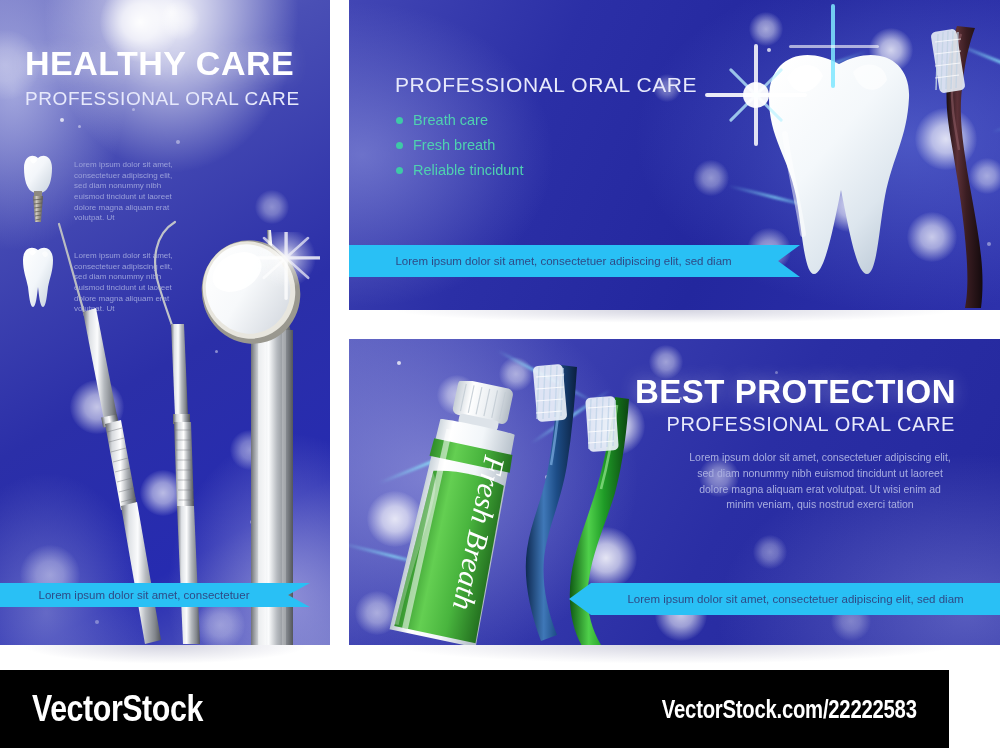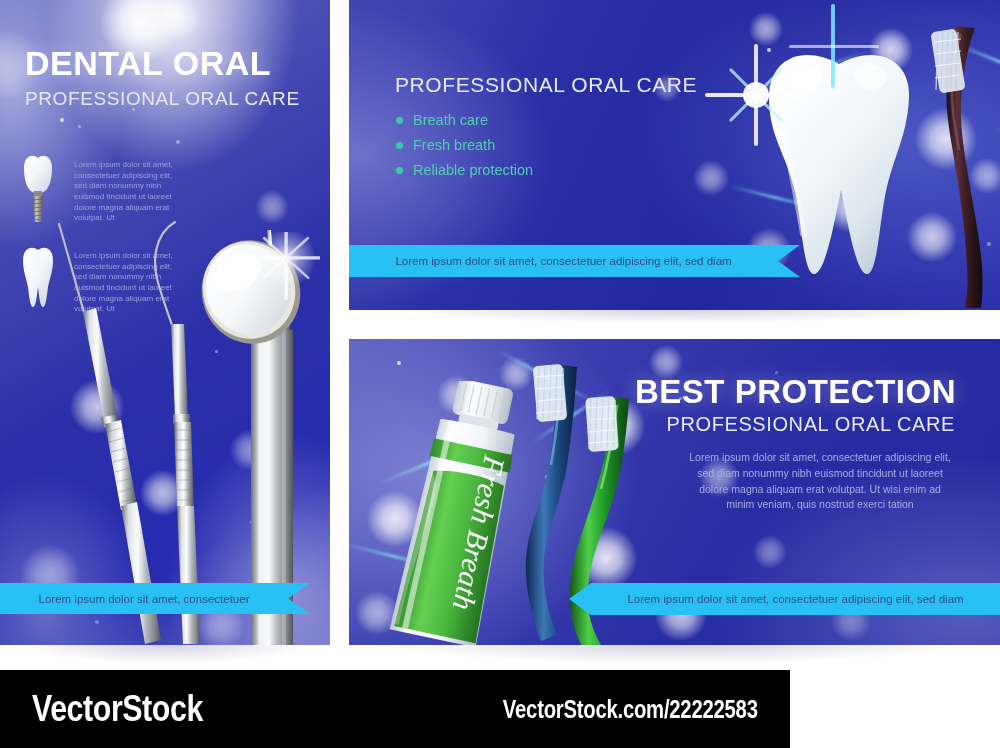--- a/index.html
+++ b/index.html
@@ -71,25 +71,25 @@
   #bot-sub    { position:absolute; right:45px; top:414px; font-size:20px; text-align:right; }
   #bot-body   { position:absolute; right:46px; top:450px; width:268px; text-align:center; font-size:10.5px; color:#a9aee0; line-height:1.5; }
 
   
   .ribbon { position:absolute; background:#29c0f5; display:flex; align-items:center;
     color:#2f4a86; font-size:11.5px; }
   .ribbon.notch-r { clip-path:polygon(0 0, 100% 0, calc(100% - 22px) 50%, 100% 100%, 0 100%); }
   .ribbon.notch-l { clip-path:polygon(22px 0, 100% 0, 100% 100%, 22px 100%, 0 50%); }
 
   #ribbon-top { left:349px; top:245px; width:451px; height:32px; justify-content:center; padding-right:22px; }
-  #ribbon-left { left:0; top:583px; width:310px; height:31px; justify-content:center; padding-right:22px; }
+  #ribbon-left { left:0; top:583px; width:310px; height:24px; justify-content:center; padding-right:22px; }
   #ribbon-bot { left:569px; top:583px; width:431px; height:32px; justify-content:center; padding-left:22px; }
 
   
-  #footer { position:absolute; left:0; top:670px; width:790px; height:78px; background:#000000;
+  #footer { position:absolute; left:0; top:670px; width:949px; height:78px; background:#000000;
     display:flex; align-items:center; justify-content:space-between; padding:0 32px; }
   #footer .logo { color:#ffffff; font-size:37px; font-weight:bold; letter-spacing:-.5px;
     font-family:"Liberation Sans Narrow","Liberation Sans",sans-serif; transform:scaleX(.82);
     transform-origin:left center; }
   #footer .url { color:#ffffff; font-size:26px; font-weight:bold; letter-spacing:-.3px;
     transform:scaleX(.78); transform-origin:right center; }
 
   
   .tooth-svg, .implant-svg { display:block; }
 
@@ -118,21 +118,21 @@
     <div class="bokeh" style="left:20px;top:545px;width:60px;height:60px;opacity:.45;"></div>
     <div class="bokeh" style="left:195px;top:600px;width:50px;height:50px;opacity:.4;"></div>
     <div class="dot" style="left:60px;top:118px;width:4px;height:4px;"></div>
     <div class="dot" style="left:78px;top:125px;width:3px;height:3px;opacity:.6;"></div>
     <div class="dot" style="left:132px;top:108px;width:3px;height:3px;opacity:.5;"></div>
     <div class="dot" style="left:176px;top:140px;width:4px;height:4px;opacity:.55;"></div>
     <div class="dot" style="left:215px;top:350px;width:3px;height:3px;opacity:.6;"></div>
     <div class="dot" style="left:250px;top:520px;width:4px;height:4px;opacity:.5;"></div>
     <div class="dot" style="left:95px;top:620px;width:4px;height:4px;opacity:.45;"></div>
 
-    <div class="title-main" id="left-title">DENTAL ORAL</div>
+    <div class="title-main" id="left-title">HEALTHY CARE</div>
     <div class="title-sub" id="left-sub">PROFESSIONAL ORAL CARE</div>
 
     <div class="feature" style="left:18px;top:150px;">
       <span>
         <svg class="implant-svg" width="40" height="76" viewBox="0 0 40 76">
           <defs>
             <linearGradient id="crownG" x1="0" y1="0" x2="1" y2="1">
               <stop offset="0%" stop-color="#ffffff"></stop>
                 <stop offset="45%" stop-color="#f3f6fa"></stop>
               <stop offset="100%" stop-color="#c8d2dd"></stop>
@@ -362,21 +362,21 @@
       <li>
         <span class="bdot"></span>
         <span>Breath care</span>
       </li>
       <li>
         <span class="bdot"></span>
         <span>Fresh breath</span>
       </li>
       <li>
         <span class="bdot"></span>
-        <span>Reliable protection</span>
+        <span>Reliable tincidunt</span>
       </li>
     </ul>
   </div>
 
   <div class="ribbon notch-r" id="ribbon-top">
     <span>Lorem ipsum dolor sit amet, consectetuer adipiscing elit, sed diam</span>
   </div>
   <div class="shadow-strip" style="left:349px;top:310px;width:651px;height:18px;"></div>
 
   <div class="panel" id="bot-banner">

